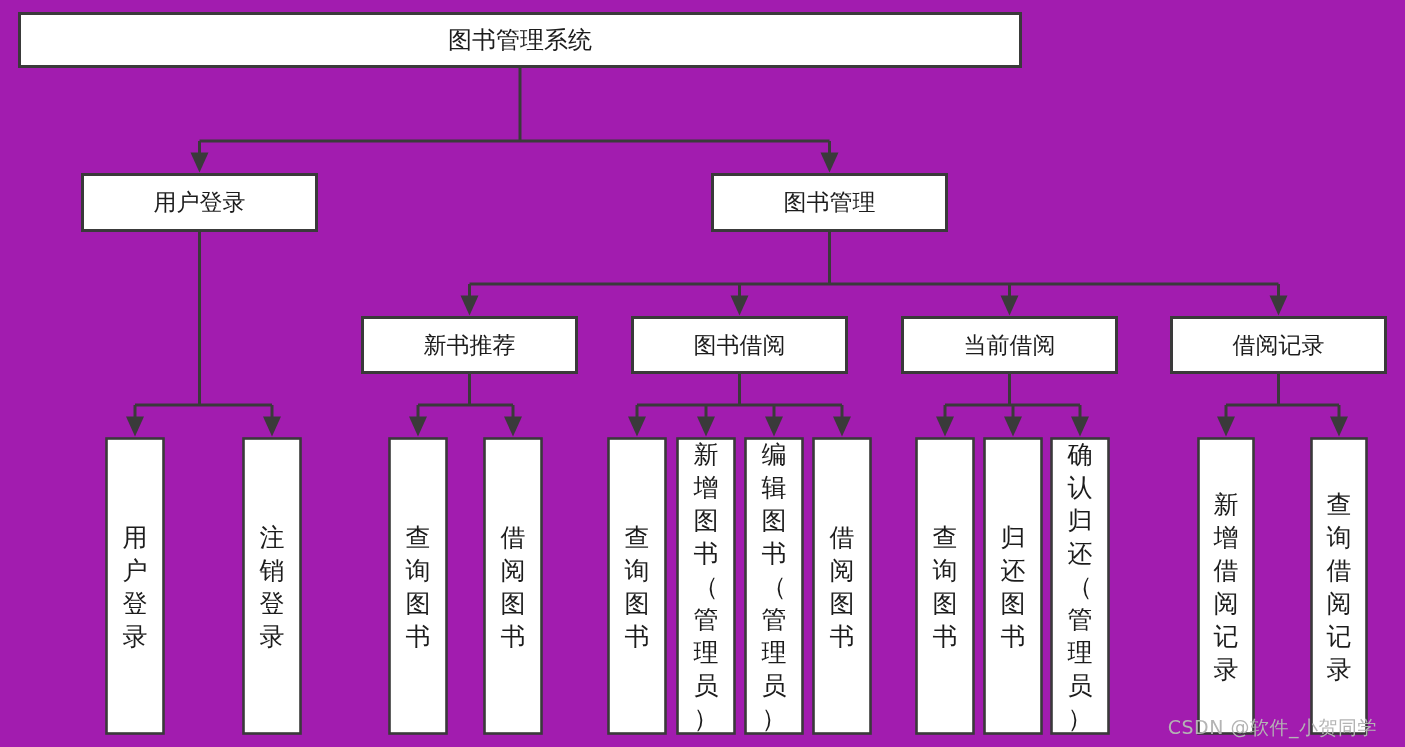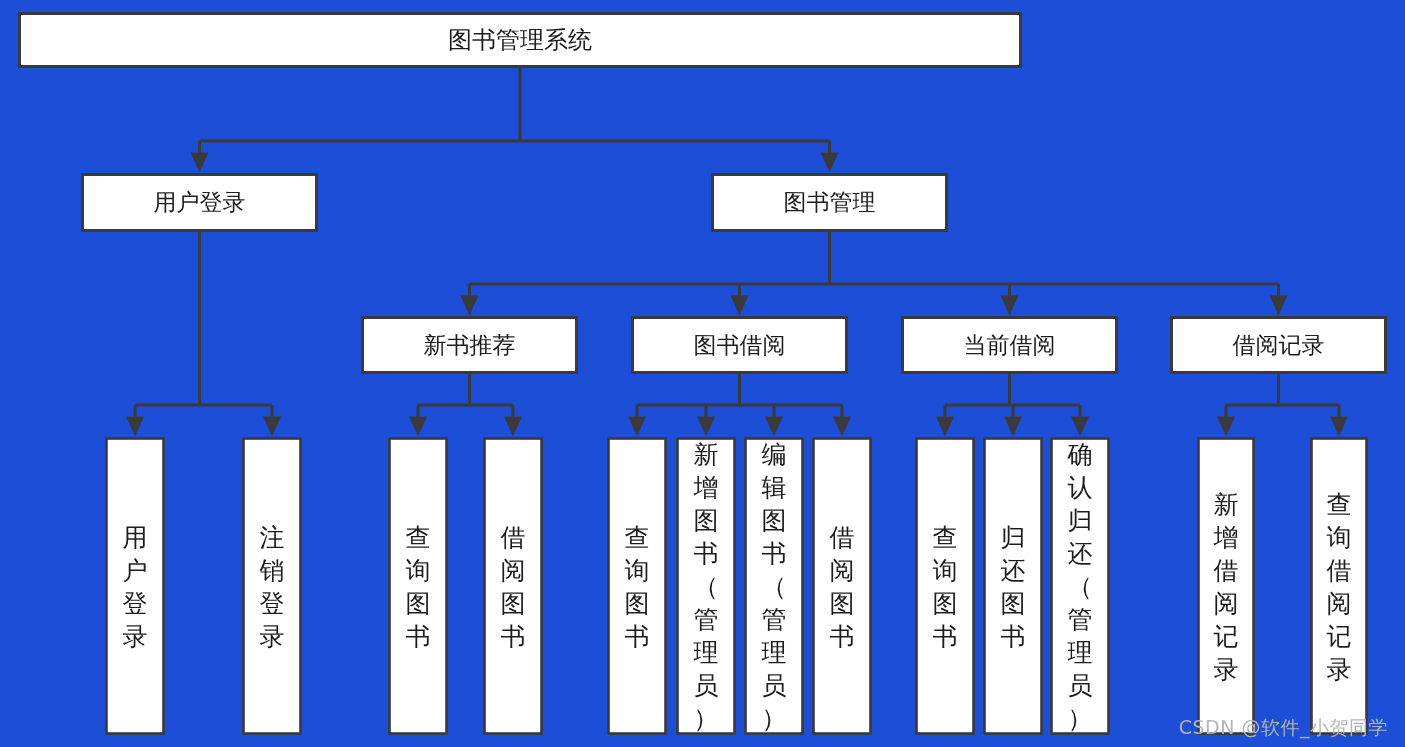--- a/index.html
+++ b/index.html
@@ -10,21 +10,21 @@
   body {
     width: 1405px;
     height: 747px;
     font-family: "DejaVu Sans", "Liberation Sans", sans-serif;
     overflow: hidden;
   }
   #diagram-root {
     position: relative;
     width: 1405px;
     height: 747px;
-    background: #1d4ed8;
+    background: #a21caf;
   }
   svg#flow-svg {
     position: absolute;
     left: 0;
     top: 0;
     width: 1405px;
     height: 747px;
   }
   .node-box {
     fill: #ffffff;
@@ -56,21 +56,21 @@
     font-size: 24px;
   }
   .leaf-label {
     fill: #1c1c1c;
     font-family: "DejaVu Sans", "Liberation Sans", sans-serif;
     font-size: 25px;
     text-anchor: middle;
   }
   .watermark-text {
     position: absolute;
-    right: 17px;
+    right: 28px;
     bottom: 6px;
     font-family: "DejaVu Sans", "Liberation Sans", sans-serif;
     font-size: 19px;
     color: #b4b4b4;
     white-space: nowrap;
     letter-spacing: 0.5px;
     pointer-events: none;
   }
 </style>
 </head>

